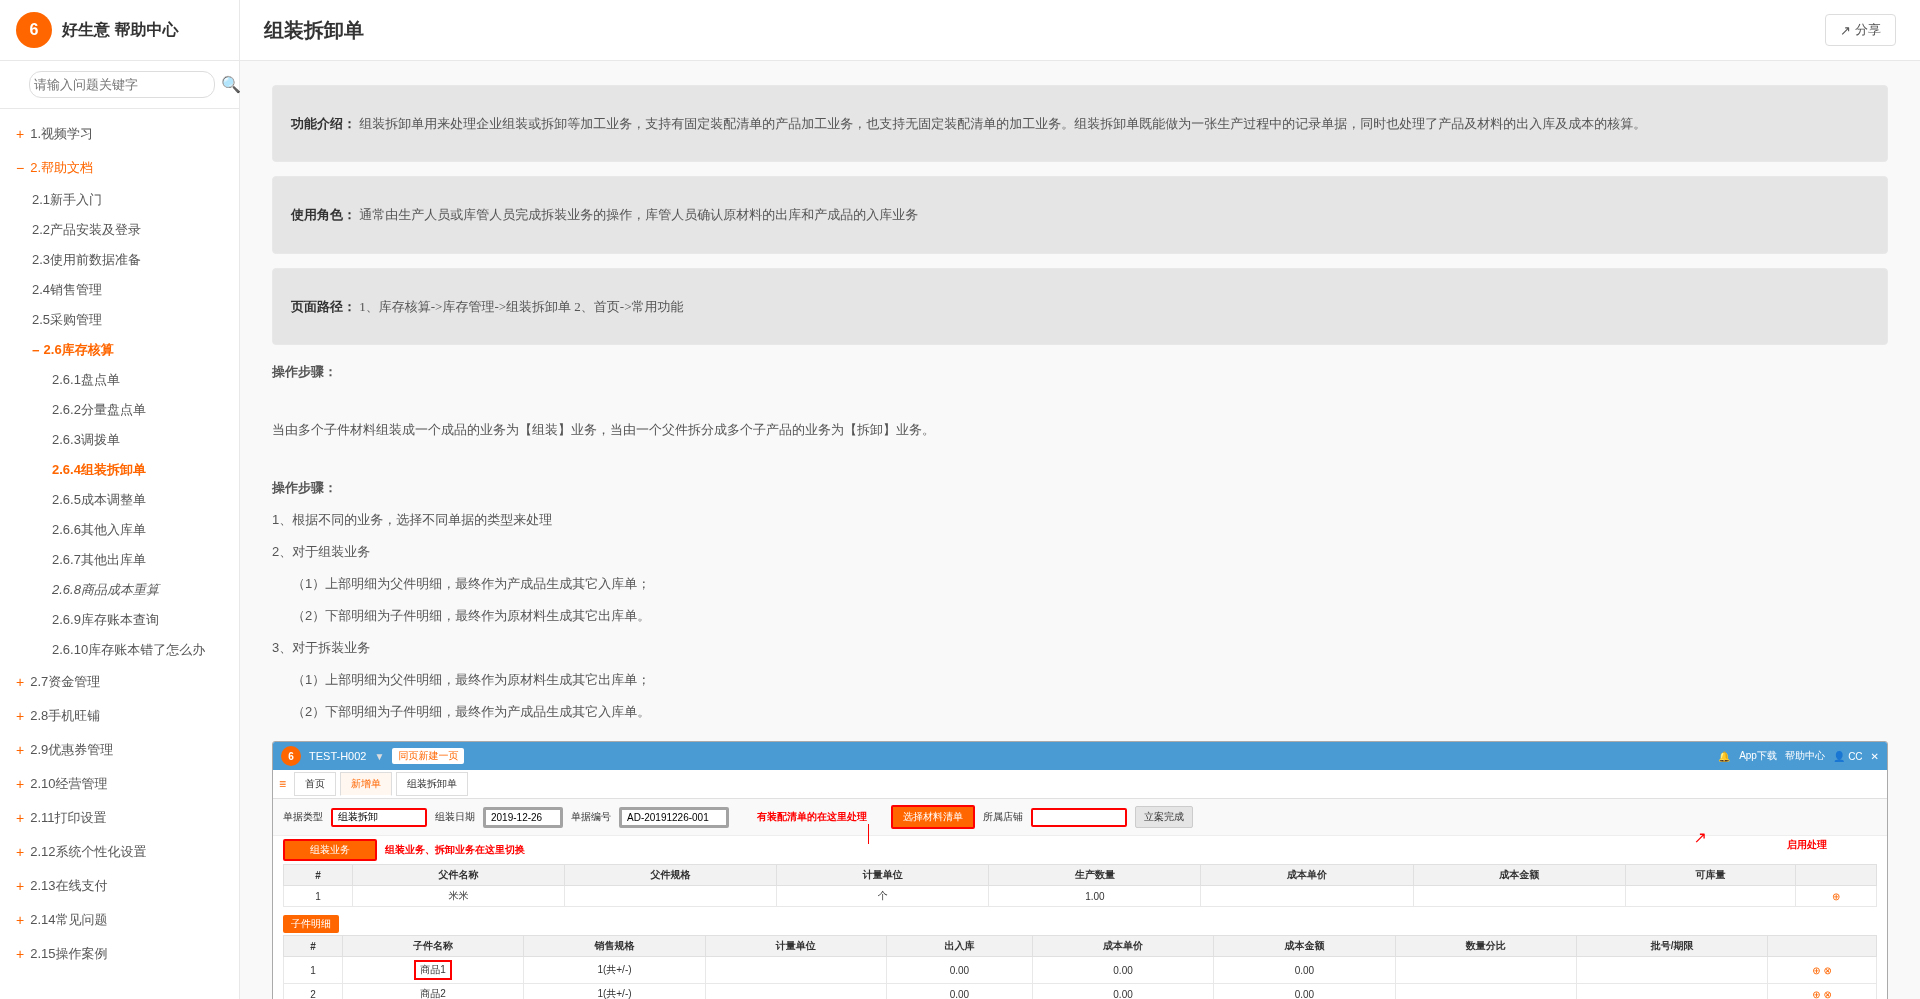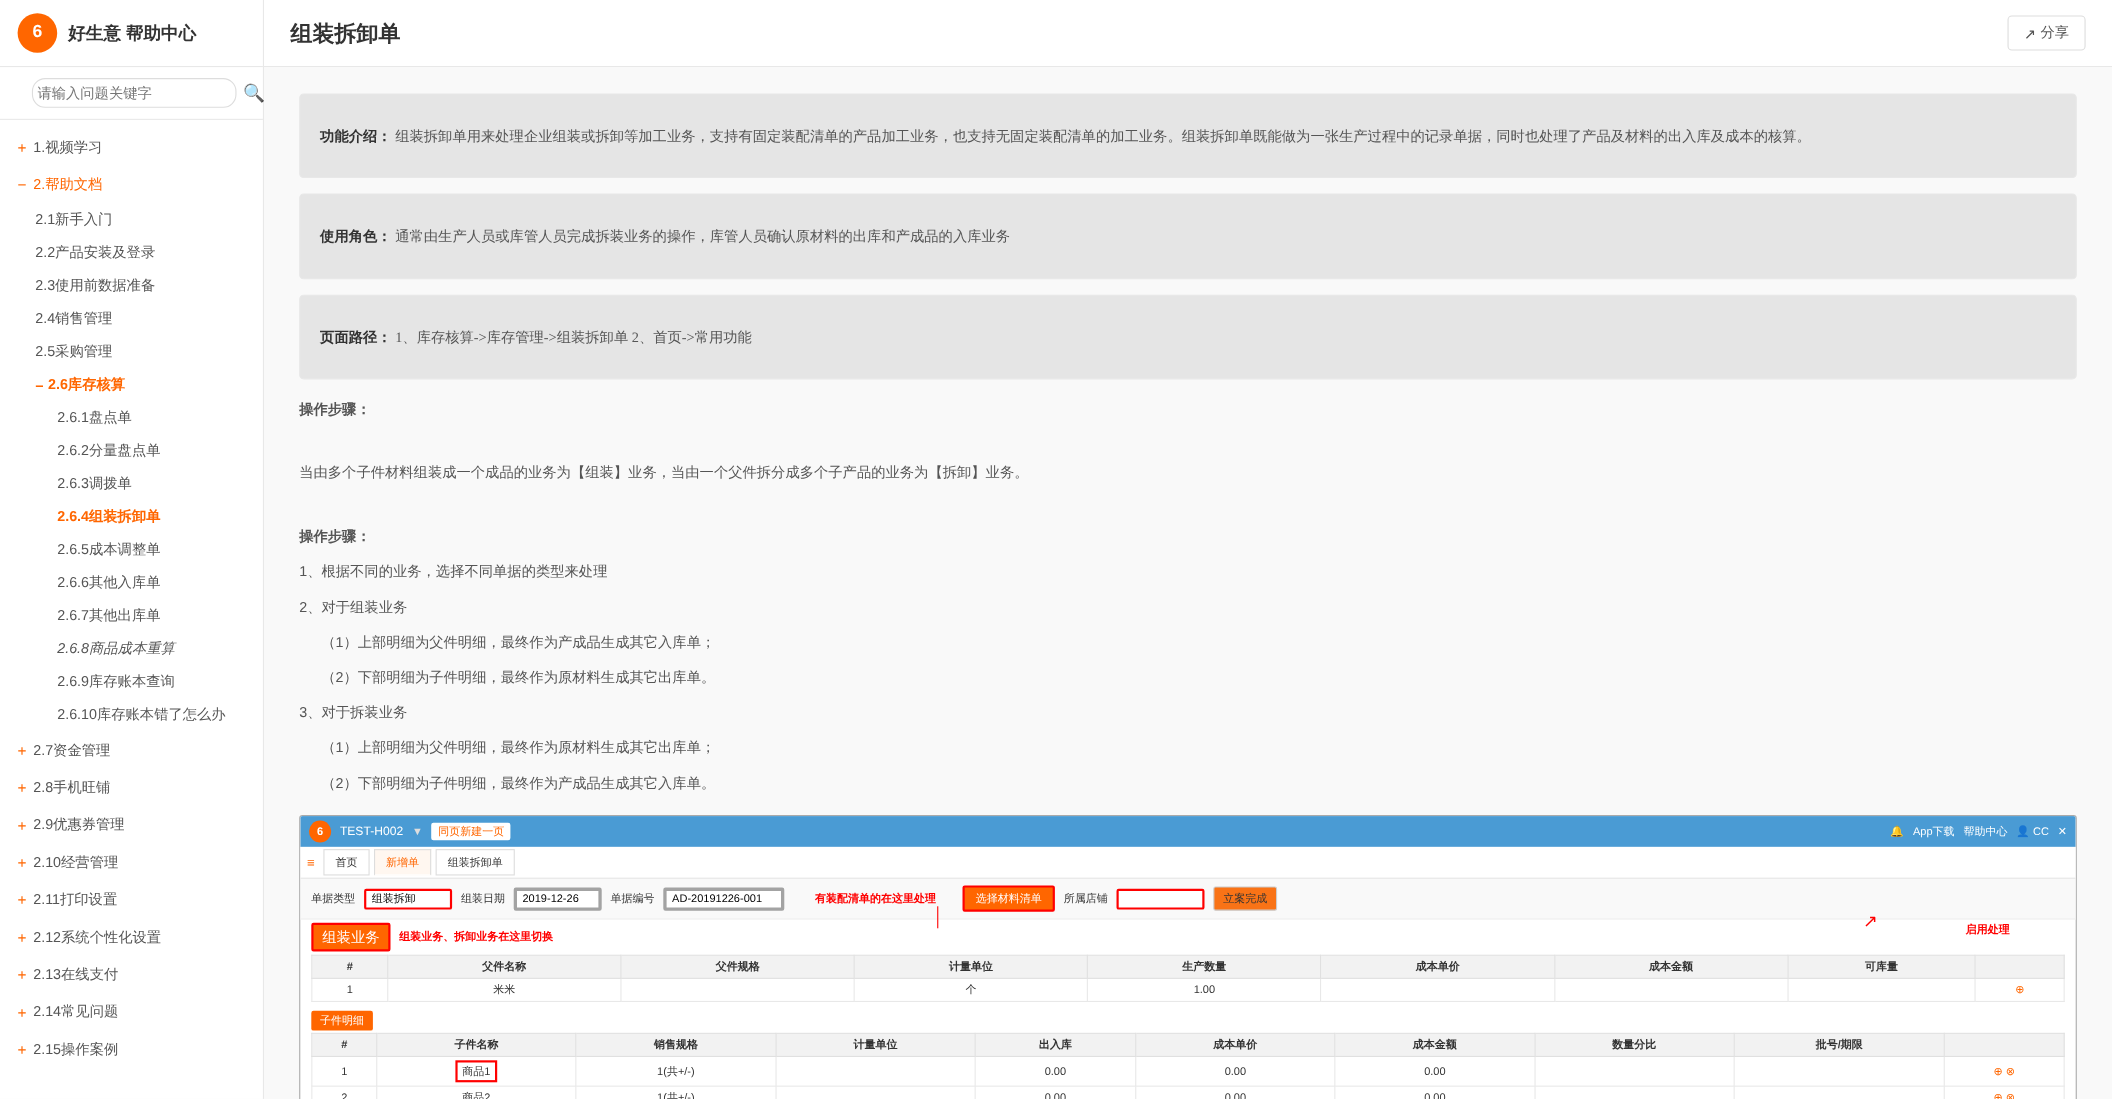--- a/index.html
+++ b/index.html
@@ -43,23 +43,23 @@
     .screenshot-wrapper { position: relative; width: 100%; }
 
     
     .embedded-app { width: 100%; font-size: 11px; background: #fff; border: 1px solid #aaa; border-radius: 3px; overflow: hidden; }
     .emb-header { background: #4a9bd4; padding: 4px 8px; color: #fff; display: flex; justify-content: space-between; align-items: center; font-size: 11px; }
     .emb-nav { background: #fff; display: flex; align-items: center; border-bottom: 1px solid #e0e0e0; padding: 2px 6px; gap: 4px; }
     .emb-nav-tab { padding: 4px 10px; font-size: 10px; border: 1px solid #ddd; cursor: pointer; }
     .emb-nav-tab.act { color: #f60; border-bottom-color: #fff; background: #fff7f0; }
     .emb-form-row { background: #f9f9f9; padding: 6px 10px; display: flex; align-items: center; gap: 8px; border-bottom: 1px solid #eee; font-size: 10px; }
     .emb-input { border: 3px solid #a3a3a3; padding: 2px 5px; border-radius: 2px; font-size: 10px; width: 80px; }
-    .emb-input-red { border: 2px solid red; padding: 2px 5px; border-radius: 2px; font-size: 10px; width: 80px; }
+    .emb-input-red { border: 2px solid red; padding: 2px 5px; border-radius: 2px; font-size: 10px; width: 96px; }
     .emb-orange-btn { background: #f60; color: #fff; border: none; padding: 3px 10px; border-radius: 2px; font-size: 10px; cursor: pointer; }
-    .emb-white-btn { background: #f97316; color: #333; border: 1px solid #ccc; padding: 3px 8px; border-radius: 2px; font-size: 10px; cursor: pointer; }
+    .emb-white-btn { background: #e5e5e5; color: #333; border: 1px solid #ccc; padding: 3px 8px; border-radius: 2px; font-size: 10px; cursor: pointer; }
     .emb-table { width: 100%; border-collapse: collapse; font-size: 10px; }
     .emb-table th { background: #f2f2f2; border: 1px solid #e0e0e0; padding: 3px 5px; text-align: center; }
     .emb-table td { border: 1px solid #e8e8e8; padding: 3px 5px; text-align: center; }
   </style>
 </head>
 <body>
 
 <div class="sidebar">
   <div class="sidebar-header">
     <div class="logo-circle">6</div>
@@ -246,21 +246,21 @@
             <span style="color:red; font-weight:bold; font-size:10px; white-space:nowrap;">有装配清单的在这里处理</span>
             <div style="position:absolute; right:-2px; top:14px; width:1px; height:20px; background:red;"></div>
           </div>
           <button class="emb-orange-btn" style="margin-left:16px; border: 2px solid red;">选择材料清单</button>
           <span>所属店铺</span>
           <input class="emb-input-red" value="" style="">
           <button class="emb-white-btn">立案完成</button>
         </div>
 
         <div style="display:flex; align-items:center; padding:3px 10px; gap:8px; position:relative;">
-          <div style="background:#f60; color:#fff; padding:2px 8px; border-radius:2px; font-size:13px; border:2px solid red;">组装业务</div>
+          <div style="background:#f60; color:#fff; padding:2px 25px; border-radius:2px; font-size:10px; border:2px solid red;">组装业务</div>
           <span style="color:red; font-size:10px; font-weight:bold;">组装业务、拆卸业务在这里切换</span>
 
           <span style="color:red; font-size:16px; position:absolute; right:180px; top:-8px;">↗</span>
           <span style="color:red; font-size:10px; font-weight:bold; position:absolute; right:60px; top:2px;">启用处理</span>
         </div>
 
         <div style="padding:0 10px 4px;">
           <table class="emb-table">
             <thead>
               <tr>

